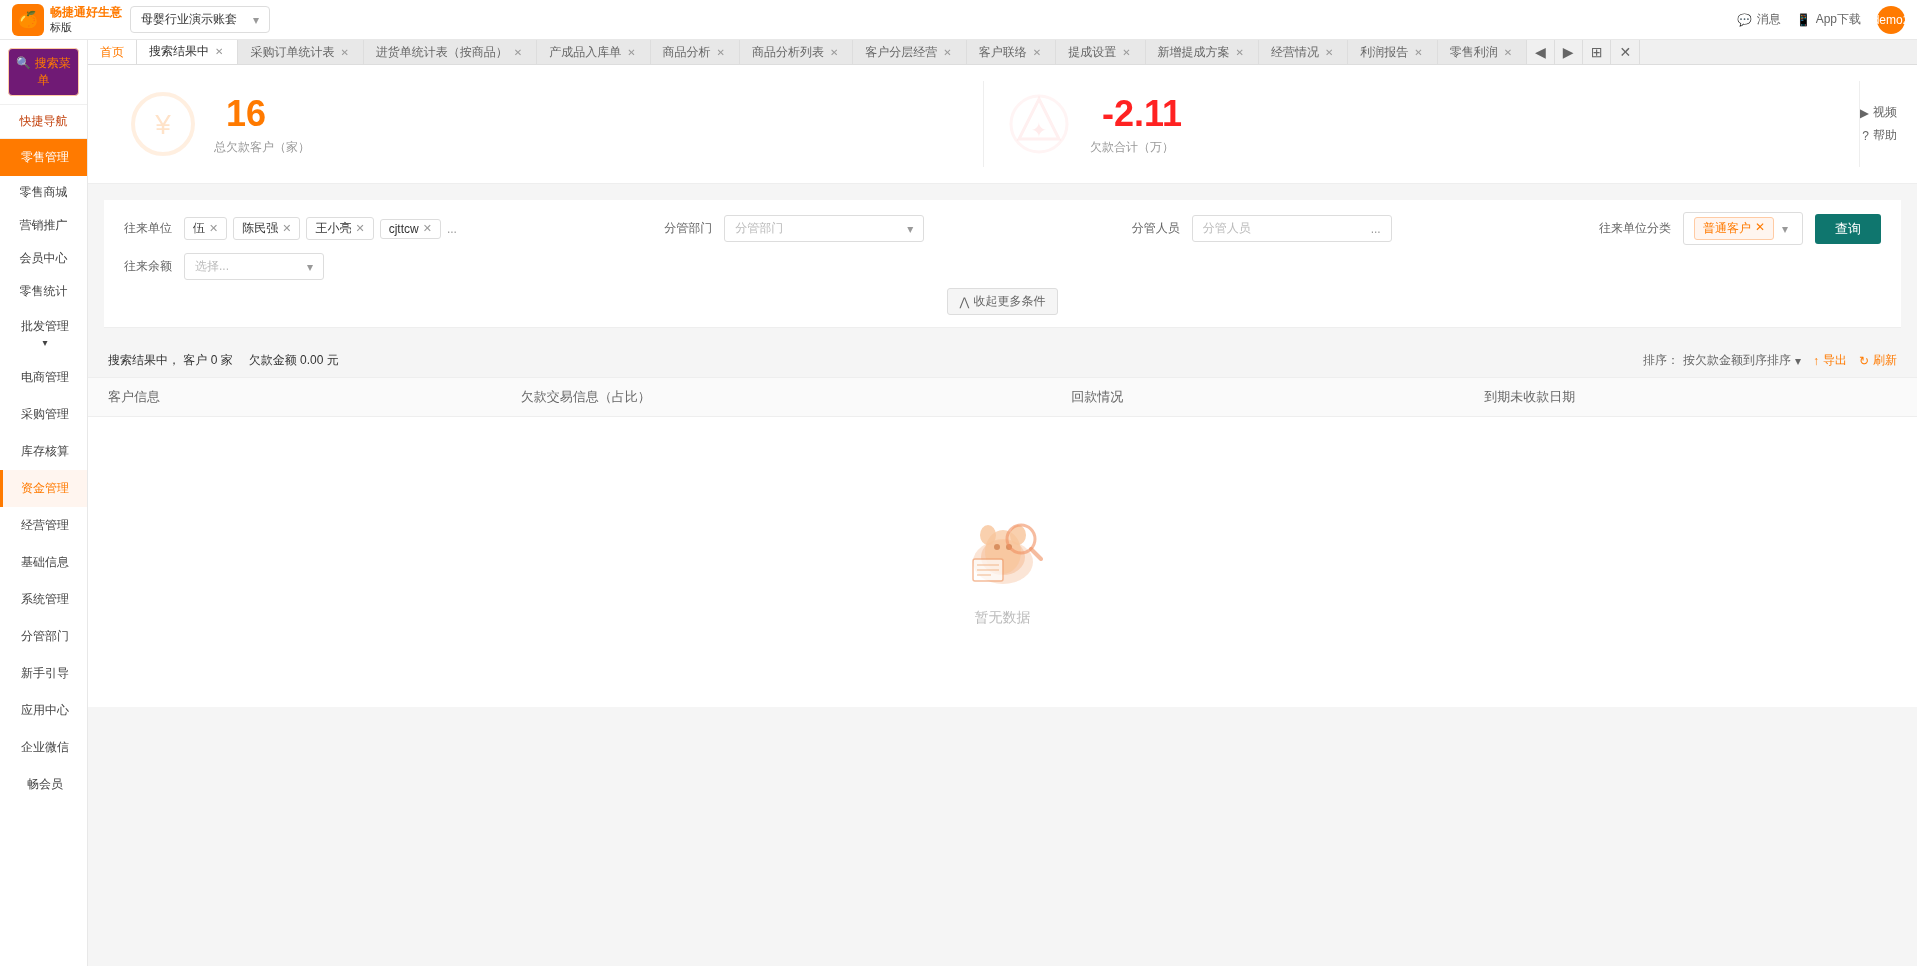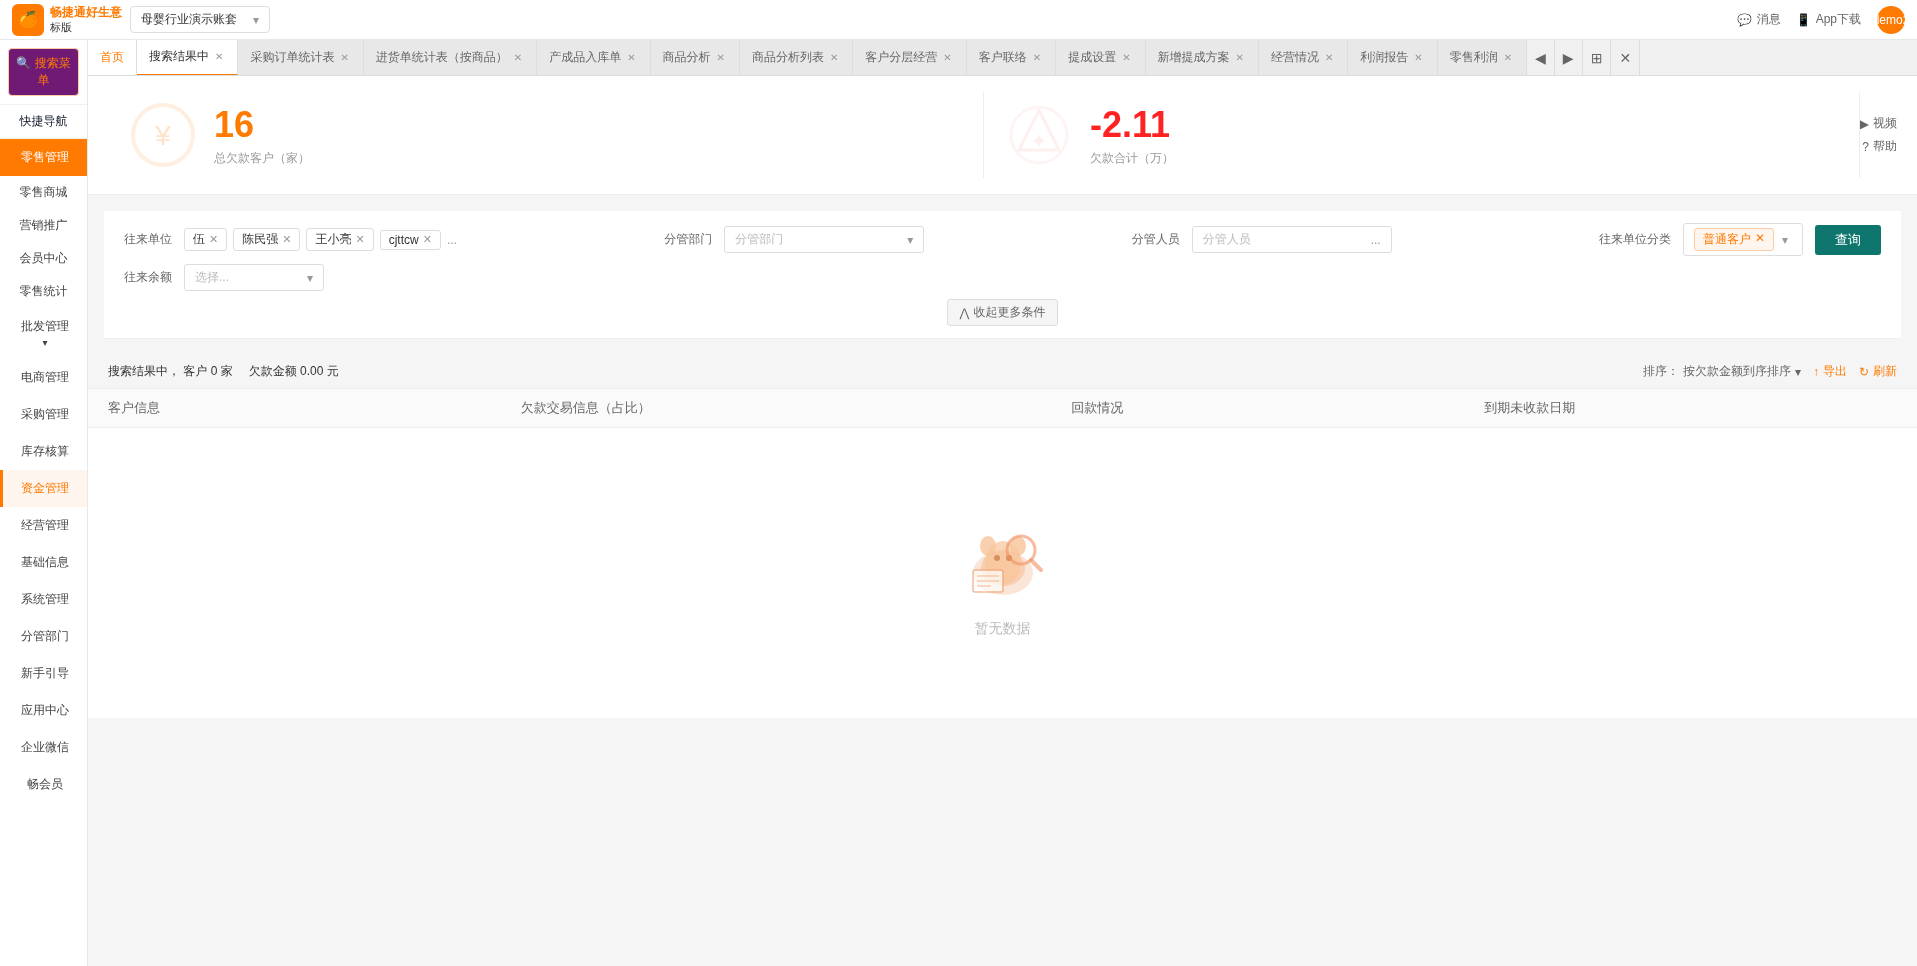--- a/index.html
+++ b/index.html
@@ -20,51 +20,51 @@
     .top-bar-btn { display: flex; align-items: center; gap: 4px; font-size: 12px; color: #666; cursor: pointer; }
     .avatar { width: 28px; height: 28px; background: #ff7a00; border-radius: 50%; display: flex; align-items: center; justify-content: center; color: #fff; font-size: 12px; }
 
     
     .main-layout { display: flex; flex: 1; overflow: hidden; }
 
     
     .sidebar { width: 88px; background: #fff; border-right: 1px solid #e8e8e8; display: flex; flex-direction: column; overflow-y: auto; flex-shrink: 0; }
     .sidebar-search { padding: 8px; border-bottom: 1px solid #f0f0f0; }
     .sidebar-search-btn { width: 100%; padding: 6px 4px; background: #701a75; border: 1px solid #ffcba4; border-radius: 4px; color: #ff7a00; font-size: 12px; cursor: pointer; text-align: center; }
-    .sidebar-nav-btn { padding: 8px 4px; text-align: center; border-bottom: 1px solid #f0f0f0; cursor: pointer; font-size: 12px; color: #0f172a; }
+    .sidebar-nav-btn { padding: 8px 4px; text-align: center; border-bottom: 1px solid #f0f0f0; cursor: pointer; font-size: 12px; color: #c2410c; }
     .sidebar-item { padding: 10px 4px; text-align: center; cursor: pointer; font-size: 12px; color: #444; border-left: 3px solid transparent; }
     .sidebar-item.active { background: #fff5ef; color: #ff7a00; border-left-color: #ff7a00; }
     .sidebar-item.active-section { background: #ff7a00; color: #fff; border-left-color: #ff7a00; }
     .sidebar-sub { display: flex; flex-direction: column; }
     .sidebar-sub-item { padding: 8px 4px; text-align: center; cursor: pointer; font-size: 12px; color: #444; }
 
     
     .content-area { flex: 1; display: flex; flex-direction: column; overflow: hidden; }
 
     
-    .tab-bar { height: 36px; background: #f0f0f0; display: flex; align-items: center; border-bottom: 1px solid #ddd; flex-shrink: 0; overflow: hidden; }
+    .tab-bar { height: 25px; background: #f0f0f0; display: flex; align-items: center; border-bottom: 1px solid #ddd; flex-shrink: 0; overflow: hidden; }
     .tab-item { display: flex; align-items: center; gap: 4px; padding: 0 12px; height: 36px; font-size: 12px; cursor: pointer; white-space: nowrap; border-right: 1px solid #ddd; color: #666; background: #e8e8e8; flex-shrink: 0; }
     .tab-item.active { background: #fff; color: #333; border-bottom: 2px solid #ff7a00; font-weight: 500; }
     .tab-item.home { background: #fff; color: #ff7a00; }
     .tab-close { font-size: 10px; color: #999; padding: 0 2px; border-radius: 2px; }
     .tab-nav-btn { padding: 0 8px; height: 36px; display: flex; align-items: center; cursor: pointer; color: #666; font-size: 14px; border-right: 1px solid #ddd; flex-shrink: 0; }
 
     
     .page-content { flex: 1; overflow-y: auto; background: #f5f5f5; padding: 0; }
 
     
     .stats-area { display: flex; background: #fff; margin: 0; padding: 16px 20px; border-bottom: 1px solid #eee; align-items: center; gap: 0; }
     .stat-card { flex: 1; display: flex; align-items: center; gap: 16px; padding: 8px 20px; border-right: 1px solid #eee; position: relative; }
     .stat-card:last-child { border-right: none; }
     .stat-icon { width: 70px; height: 70px; display: flex; align-items: center; justify-content: center; opacity: 0.15; font-size: 50px; }
     .stat-icon.orange { color: #ff7a00; opacity: 0.3; }
     .stat-icon.red { color: #ff4444; opacity: 0.2; }
     .stat-icon.blue { color: #4488ff; opacity: 0.2; }
     .stat-info { display: flex; flex-direction: column; gap: 4px; }
-    .stat-value { font-size: 36px; font-weight: bold; }
+    .stat-value { font-size: 36px; font-weight: bold; margin-left: 12px; }
     .stat-value.orange { color: #ff7a00; }
     .stat-value.red { color: #ff2222; }
     .stat-value.dark { color: #333; text-decoration: underline; }
     .stat-label { font-size: 12px; color: #999; }
     .stat-area-right { display: flex; flex-direction: column; align-items: flex-end; gap: 6px; margin-left: auto; }
     .stat-help-btn { display: flex; align-items: center; gap: 4px; font-size: 12px; color: #666; cursor: pointer; }
 
     
     .filter-area { background: #fff; margin: 16px; padding: 12px 20px; border-bottom: 1px solid #eee; }
     .filter-row { display: flex; align-items: center; gap: 12px; margin-bottom: 8px; flex-wrap: wrap; }

